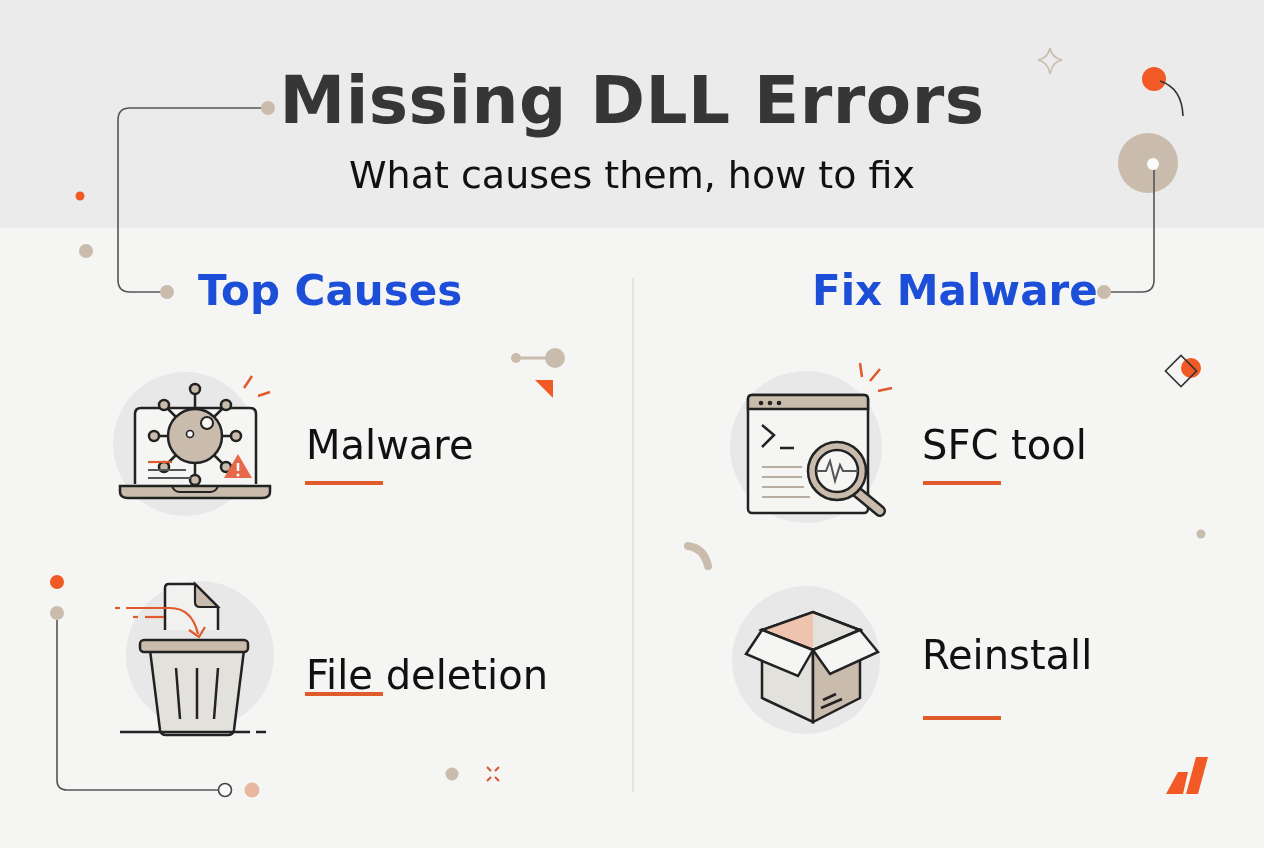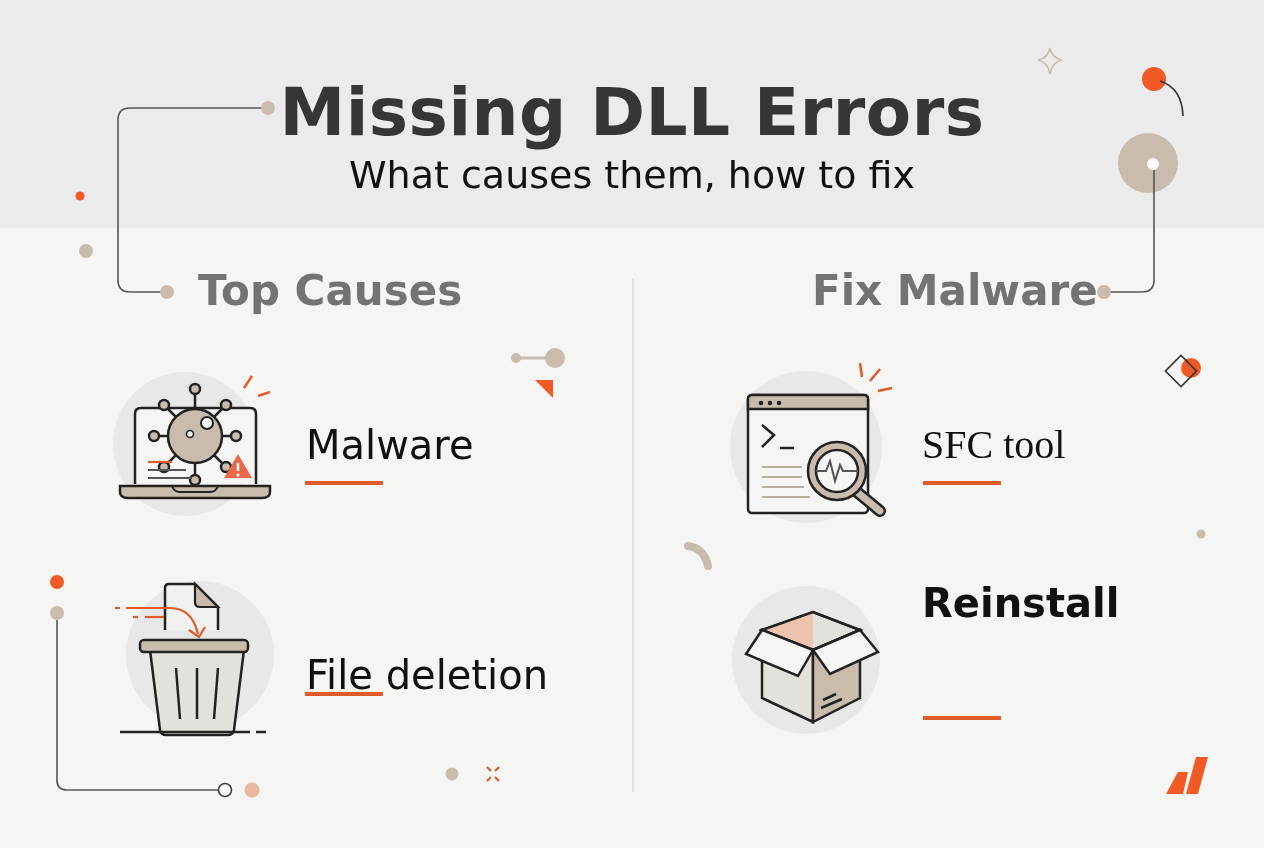--- a/index.html
+++ b/index.html
@@ -1,20 +1,20 @@
 <!DOCTYPE html>
 <html><head>
 <meta charset="utf-8">
 <style>
   html, body { margin:0; padding:0; }
   body { width:1264px; height:848px; position:relative; overflow:hidden; background:#f5f5f4; font-family:"DejaVu Sans","Liberation Sans",sans-serif; color:#333; }
   .header-band { position:absolute; left:0; top:0; width:1264px; height:228px; background:#ebebeb; }
-  .title { position:absolute; left:0; width:1264px; top:62px; text-align:center; font-size:66px; font-weight:bold; color:#363636; letter-spacing:0.5px;margin-top:12px; }
+  .title { position:absolute; left:0; width:1264px; top:62px; text-align:center; font-size:66px; font-weight:bold; color:#363636; letter-spacing:0.5px; }
   .subtitle { position:absolute; left:0; width:1264px; top:153px; text-align:center; font-size:38px; color:#111; }
-  .section-title { position:absolute; top:266px; font-size:42px; font-weight:bold; color:#737373; }
+  .section-title { position:absolute; top:266px; font-size:42px; font-weight:bold; color:#1d4ed8; }
   .divider { position:absolute; left:632px; top:278px; width:2px; height:514px; background:#e2e2e0; }
   .item-label { position:absolute; font-size:40px; color:#111; line-height:46px;text-align:right; }
   .underline { position:absolute; width:78px; height:4px; background:#e05a2b; }
   .icon-wrap { position:absolute; }
   svg.overlay { position:absolute; left:0; top:0; }
 </style>
 </head>
 <body>
 
 <div class="header-band"></div>
@@ -159,33 +159,33 @@
         <line x1="38" y1="132" x2="80" y2="132"></line>
         <line x1="38" y1="142" x2="86" y2="142"></line>
       </g>
     <line x1="133" y1="137" x2="156" y2="156" stroke="#222" stroke-width="12" stroke-linecap="round"></line>
     <line x1="133" y1="137" x2="156" y2="156" stroke="#c9bcad" stroke-width="7" stroke-linecap="round"></line>
     <circle cx="113" cy="116" r="29" fill="#c9bcad" stroke="#222" stroke-width="2.5"></circle>
     <circle cx="113" cy="116" r="21" fill="#f5f5f4" stroke="#222" stroke-width="2.5"></circle>
     <path d="M92 116 H102 L106 106 L111 126 L116 110 L119 116 H134" fill="none" stroke="#555" stroke-width="2"></path>
   </svg>
 </div>
-<div class="item-label" style="left:922px; top:422px;font-family:Liberation Serif, serif;">SFC tool</div>
+<div class="item-label" style="left:922px; top:422px;">SFC tool</div>
 <div class="underline" style="left:923px; top:481px;"></div>
 
 <div class="icon-wrap" style="left:726px; top:580px;">
   <svg width="160" height="160" viewBox="0 0 160 160">
     <circle cx="80" cy="80" r="74" fill="#e8e8e8"></circle>
     <path d="M36 50 L87 32 L134 50 L87 70 Z" fill="#e3e1dc" stroke="#222" stroke-width="2.5"></path>
     <path d="M36 50 L87 32 L87 70 Z" fill="#efc4ae"></path>
     <path d="M36 50 L87 32 L134 50 L87 70 Z" fill="none" stroke="#222" stroke-width="2.5"></path>
     <path d="M36 50 V118 L87 142 V70 Z" fill="#e3e1dc" stroke="#222" stroke-width="2.5"></path>
     <path d="M87 70 V142 L134 118 V50 Z" fill="#c9bcad" stroke="#222" stroke-width="2.5"></path>
     <path d="M36 50 L20 74 L72 96 L87 70 Z" fill="#f5f5f4" stroke="#222" stroke-width="2.5"></path>
     <path d="M134 50 L152 72 L104 94 L87 70 Z" fill="#f5f5f4" stroke="#222" stroke-width="2.5"></path>
     <line x1="97" y1="120" x2="110" y2="114" stroke="#222" stroke-width="2.5"></line>
     <line x1="95" y1="128" x2="116" y2="119" stroke="#222" stroke-width="2.5"></line>
   </svg>
 </div>
-<div class="item-label" style="left:922px; top:580px;font-weight:bold;">
+<div class="item-label" style="left:922px; top:632px;">
   <div>Reinstall</div>
 </div>
 <div class="underline" style="left:923px; top:716px;"></div>
 
 </body></html>

